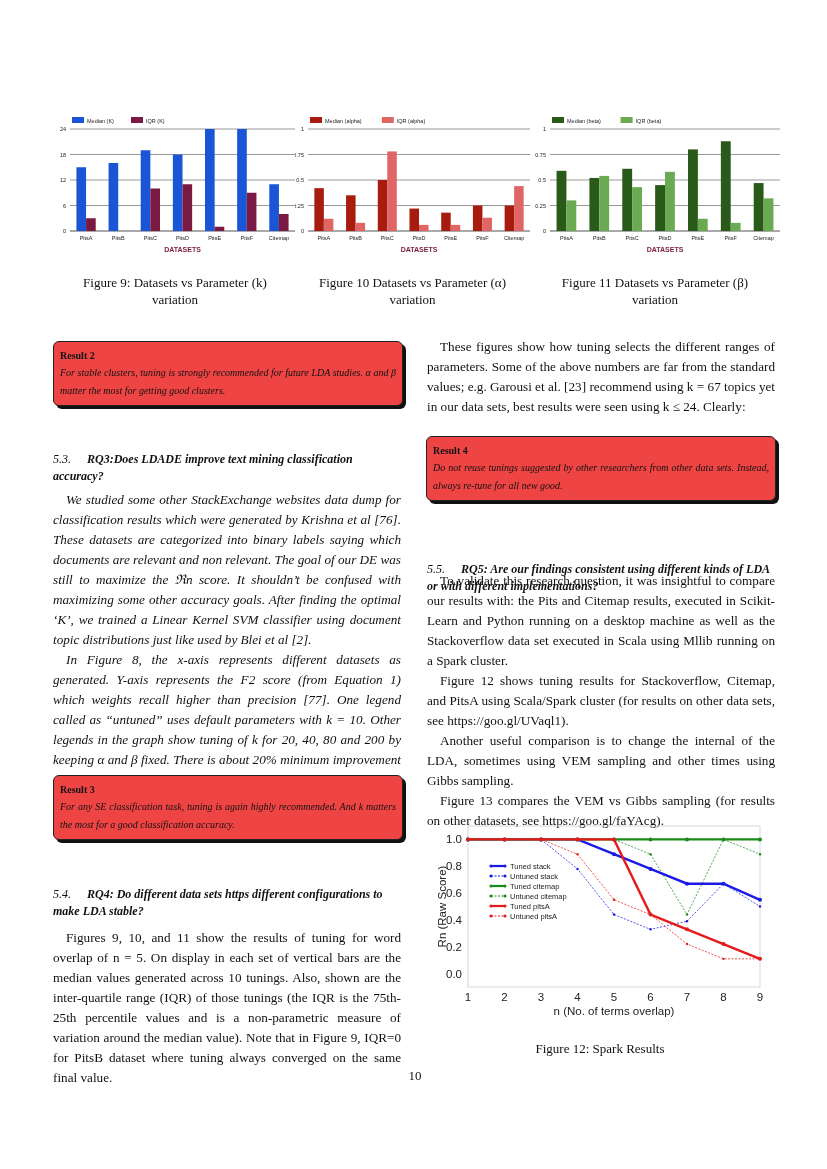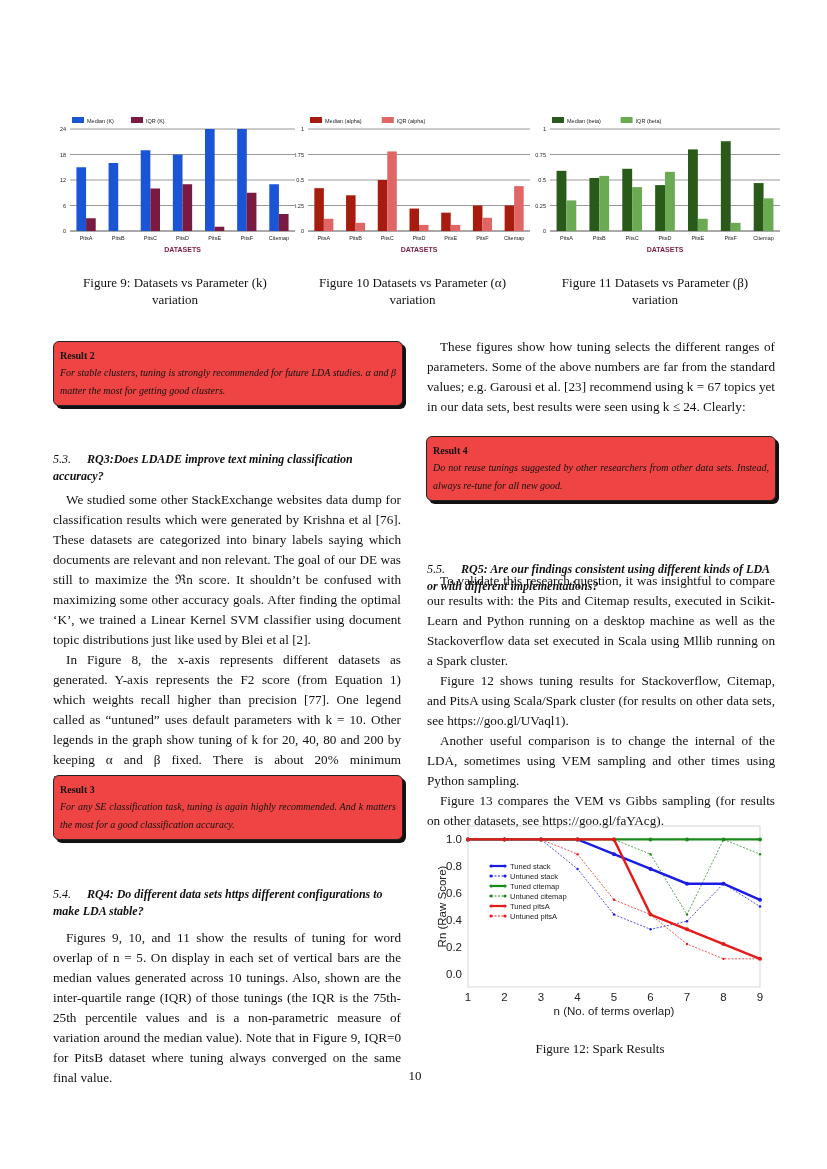--- a/index.html
+++ b/index.html
@@ -150,21 +150,21 @@
 
 <div class="resbox" style="left:53px; top:341px; width:336px;">
   <div class="rtitle">Result 2</div>
   <div class="rbody">For stable clusters, tuning is strongly recommended for future LDA studies. α and β matter the most for getting good clusters.</div>
 </div>
 
 <div class="sechead" style="left:53px; top:451px; width:348px;">
   <span class="num">5.3.</span><span class="ttl">RQ3:Does LDADE improve text mining classification accuracy?</span>
 </div>
 
-<div class="col" style="left:53px; top:490px; width:348px;">
+<div class="col" style="left:53px; top:490px; width:348px;font-style:italic;">
   <p class="para">We studied some other StackExchange websites data dump for classification results which were generated by Krishna et al [76]. These datasets are categorized into binary labels saying which documents are relevant and non relevant. The goal of our DE was still to maximize the ℜn score. It shouldn’t be confused with maximizing some other accuracy goals. After finding the optimal ‘K’, we trained a Linear Kernel SVM classifier using document topic distributions just like used by Blei et al [2].</p>
   <p class="para">In Figure 8, the x-axis represents different datasets as generated. Y-axis represents the F2 score (from Equation 1) which weights recall higher than precision [77]. One legend called as “untuned” uses default parameters with k = 10. Other legends in the graph show tuning of k for 20, 40, 80 and 200 by keeping α and β fixed. There is about 20% minimum improvement over the untuned results.</p>
   <p class="para noindent">Hence, we say:</p>
 </div>
 
 <div class="resbox" style="left:53px; top:775px; width:336px;">
   <div class="rtitle">Result 3</div>
   <div class="rbody">For any SE classification task, tuning is again highly recommended. And k matters the most for a good classification accuracy.</div>
 </div>
 
@@ -185,21 +185,21 @@
   <div class="rbody">Do not reuse tunings suggested by other researchers from other data sets. Instead, always re-tune for all new good.</div>
 </div>
 
 <div class="sechead" style="left:427px; top:561px; width:348px;">
   <span class="num">5.5.</span><span class="ttl">RQ5: Are our findings consistent using different kinds of LDA or with different implementations?</span>
 </div>
 
 <div class="col" style="left:427px; top:571px; width:348px;">
   <p class="para">To validate this research question, it was insightful to compare our results with: the Pits and Citemap results, executed in Scikit-Learn and Python running on a desktop machine as well as the Stackoverflow data set executed in Scala using Mllib running on a Spark cluster.</p>
   <p class="para">Figure 12 shows tuning results for Stackoverflow, Citemap, and PitsA using Scala/Spark cluster (for results on other data sets, see https://goo.gl/UVaql1).</p>
-  <p class="para">Another useful comparison is to change the internal of the LDA, sometimes using VEM sampling and other times using Python sampling.</p>
+  <p class="para">Another useful comparison is to change the internal of the LDA, sometimes using VEM sampling and other times using Gibbs sampling.</p>
   <p class="para">Figure 13 compares the VEM vs Gibbs sampling (for results on other datasets, see https://goo.gl/faYAcg).</p>
 </div>
 
 <div class="abs chart" style="left:430px; top:822px; width:350px; height:200px;">
   <svg id="chart-line" width="350" height="200">
       <rect x="38" y="4" width="292" height="161" fill="none" stroke="#ccc" stroke-width="0.8"></rect>
       <text x="32" y="155.58333333333334" font-size="11.5" text-anchor="end" fill="#222">0.0</text>
       <text x="32" y="128.75" font-size="11.5" text-anchor="end" fill="#222">0.2</text>
       <text x="32" y="101.91666666666667" font-size="11.5" text-anchor="end" fill="#222">0.4</text>
       <text x="32" y="75.08333333333334" font-size="11.5" text-anchor="end" fill="#222">0.6</text>

